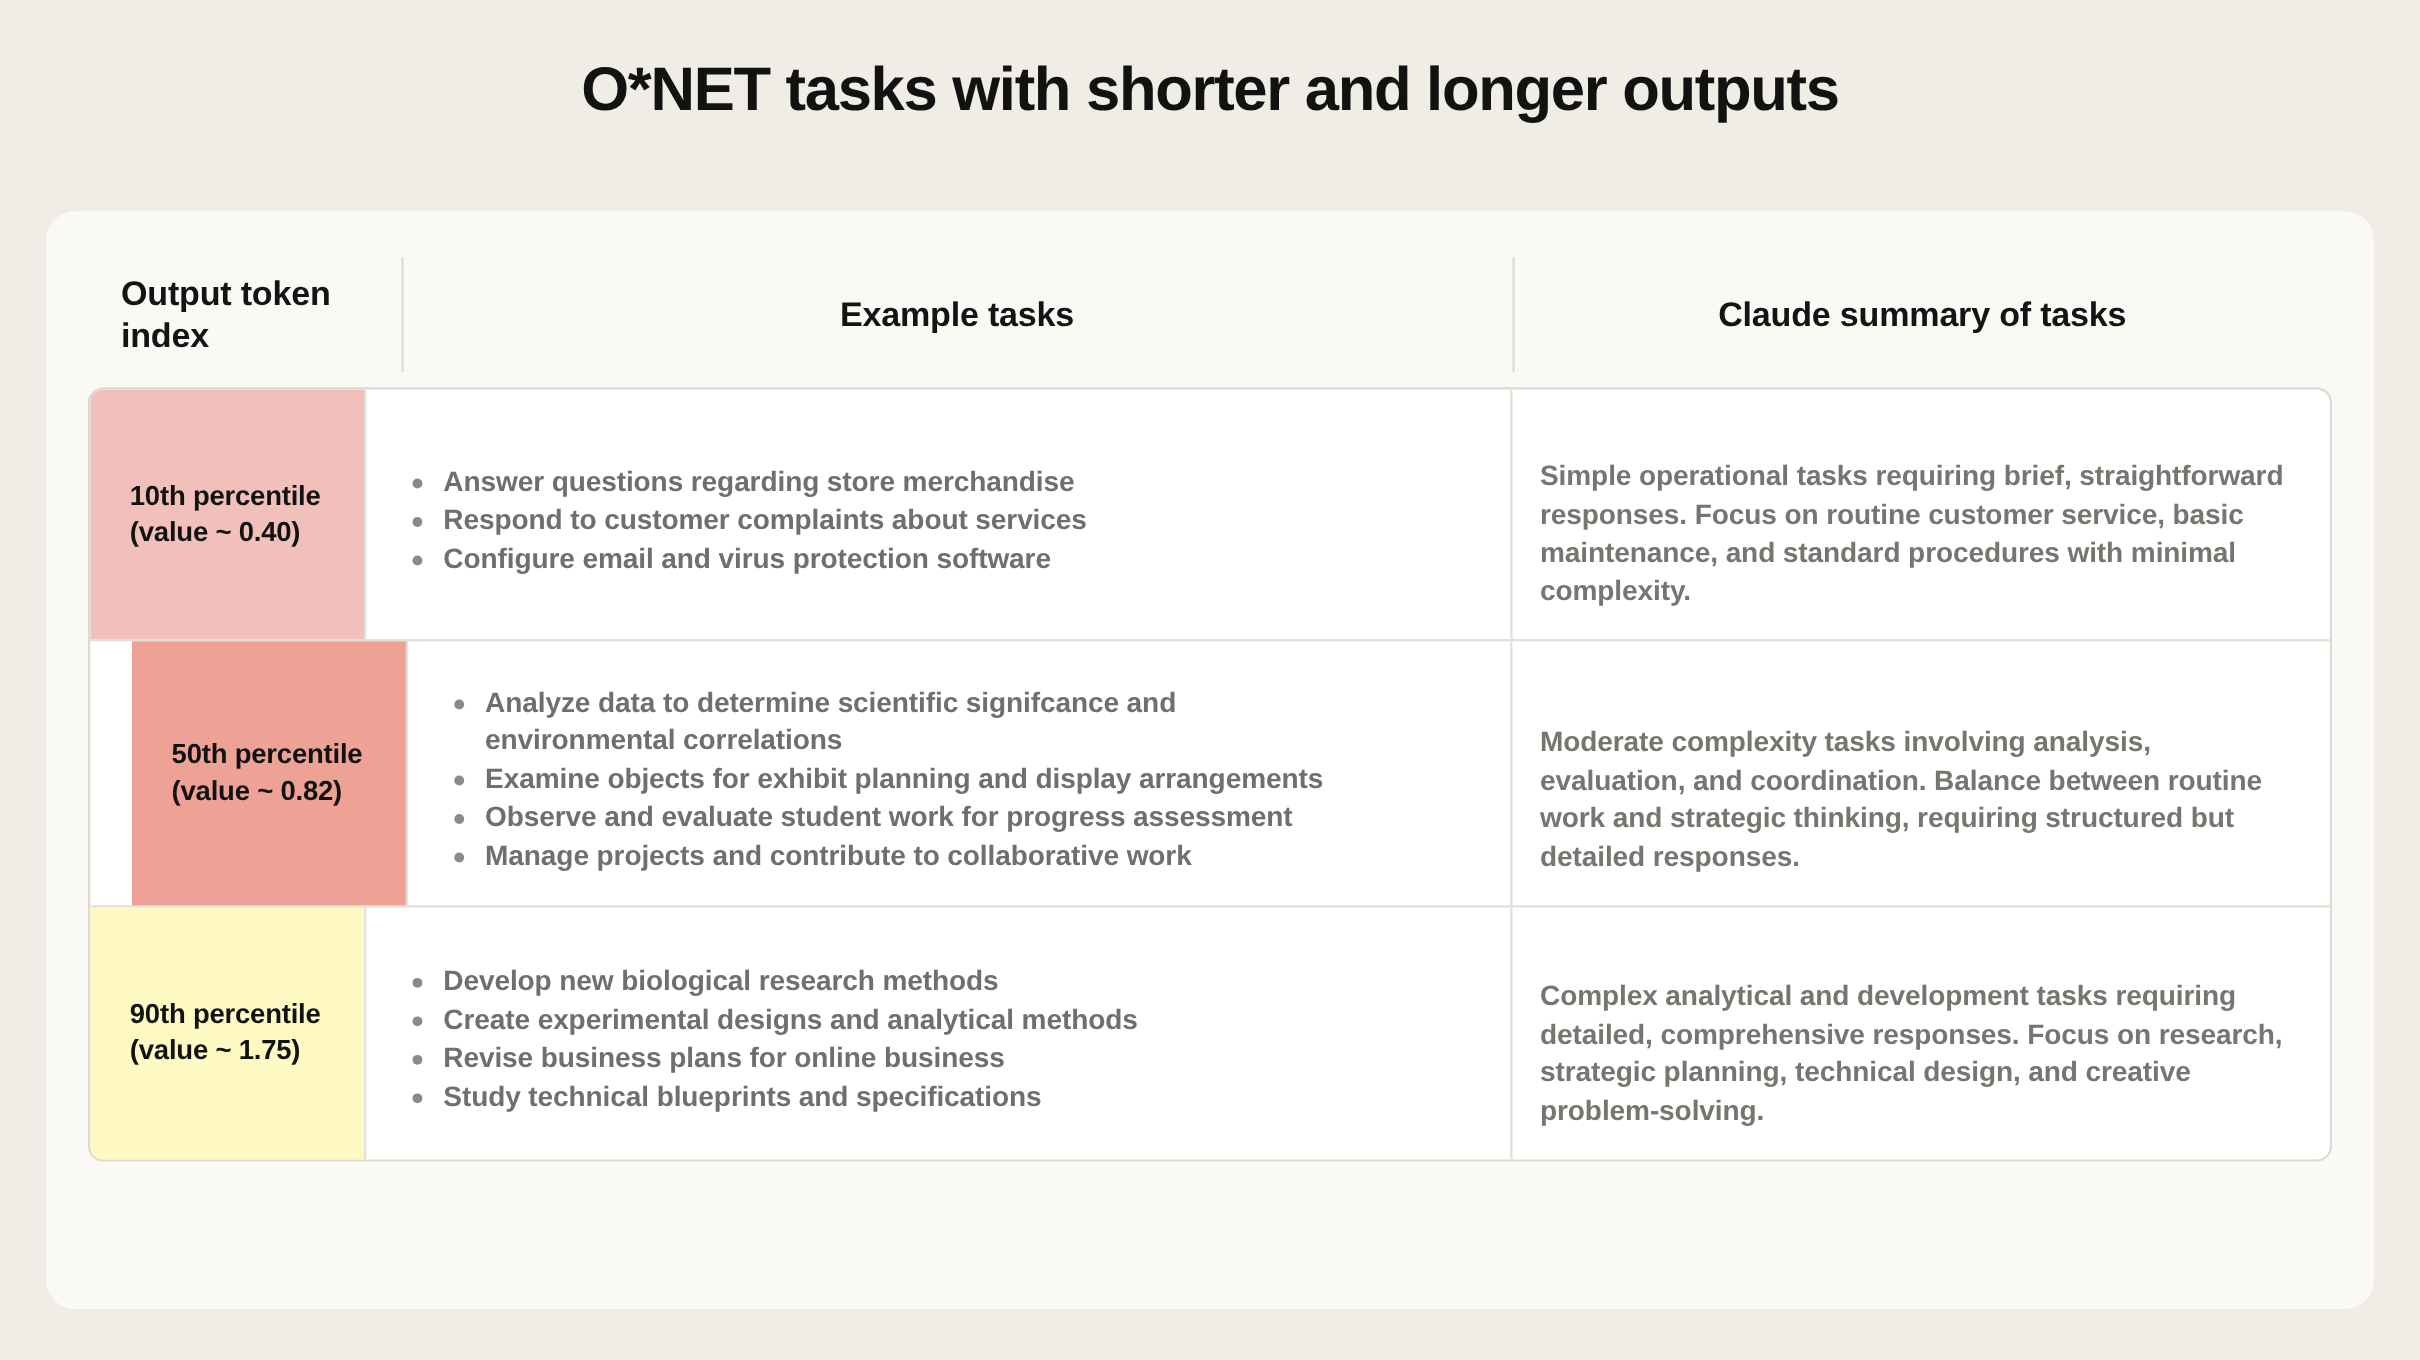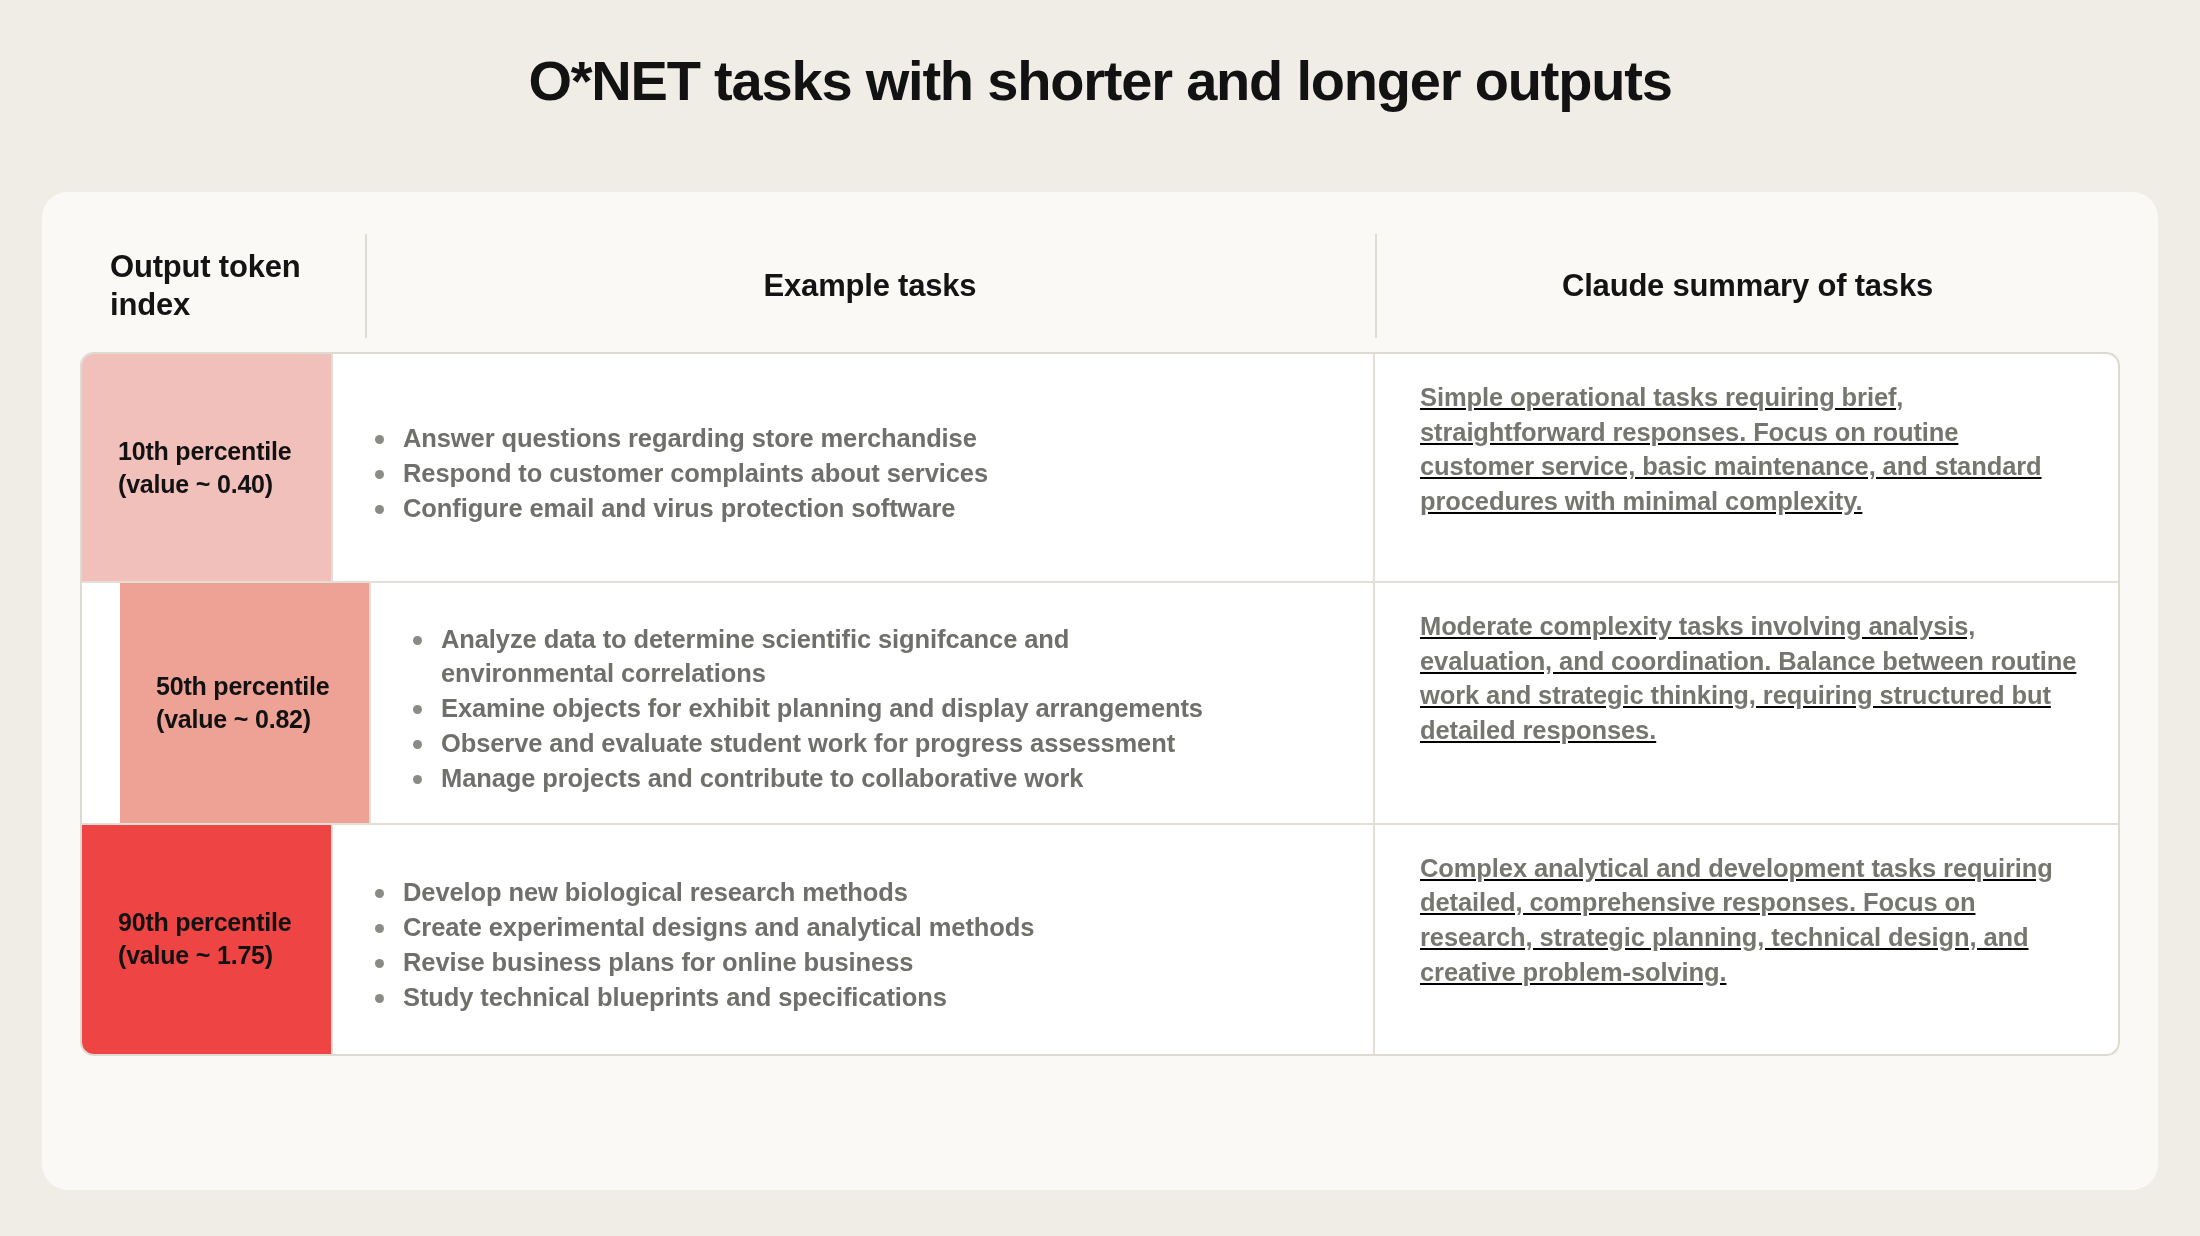--- a/index.html
+++ b/index.html
@@ -135,24 +135,23 @@
     display: flex;
     align-items: center;
     padding: 26px 28px 26px 34px;
     border-left: 2px solid #e3dfd7;
   }
 
   .cell-summary {
     width: 745px;
     flex: 0 0 745px;
     display: flex;
-    align-items: flex-start;
-    padding: 26px 40px 26px 45px;
+    align-items: flex-end;
+    padding: 26px 40px 26px 25px;
     border-left: 2px solid #e3dfd7;
-    text-decoration: underline;
   }
 
   .task-list {
     list-style: none;
     width: 100%;
     margin-top: 14px;
   }
 
   .task-item {
     position: relative;
@@ -240,21 +239,21 @@
               <li class="task-item">Observe and evaluate student work for progress assessment</li>
               <li class="task-item">Manage projects and contribute to collaborative work</li>
             </ul>
           </div>
           <div class="cell-summary">
             <p class="summary-text">Moderate complexity tasks involving analysis, evaluation, and coordination. Balance between routine work and strategic thinking, requiring structured but detailed responses.</p>
           </div>
         </div>
 
         <div class="row">
-          <div class="cell-pct" style="background: #ef4444;">
+          <div class="cell-pct" style="background: #fef9c3;">
             <span class="pct-label">90th percentile
 (value ~ 1.75)</span>
           </div>
           <div class="cell-tasks">
             <ul class="task-list">
               <li class="task-item">Develop new biological research methods</li>
               <li class="task-item">Create experimental designs and analytical methods</li>
               <li class="task-item">Revise business plans for online business</li>
               <li class="task-item">Study technical blueprints and specifications</li>
             </ul>

